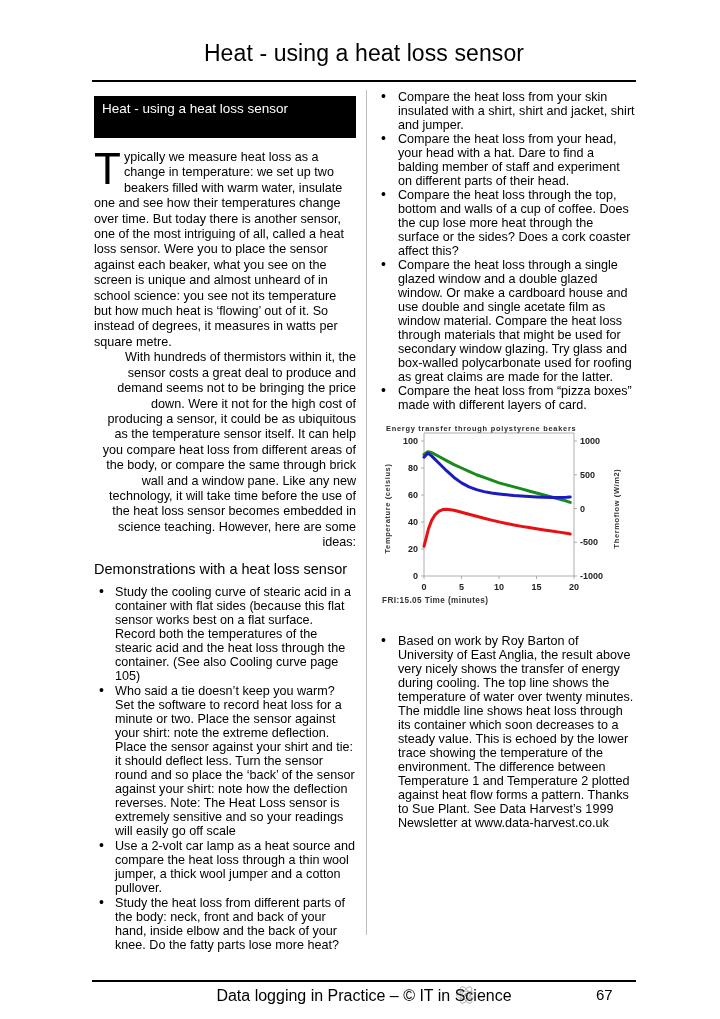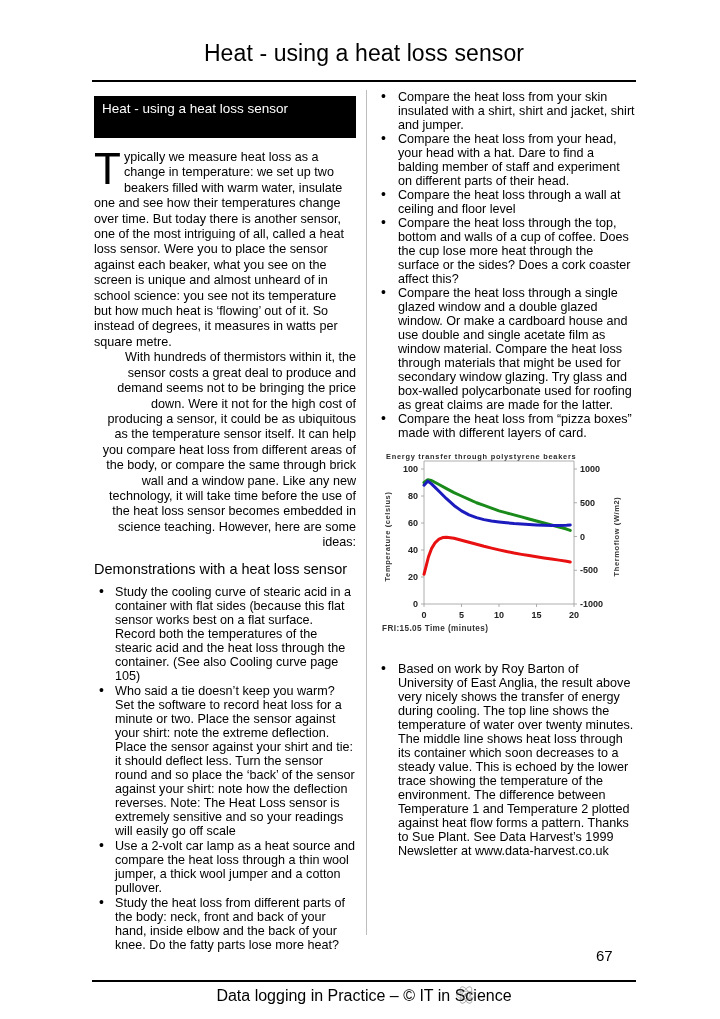--- a/index.html
+++ b/index.html
@@ -179,21 +179,21 @@
     position: absolute;
     left: 455px;
     top: 984px;
     width: 22px;
     height: 22px;
     opacity: 0.55;
   }
   .page-number {
     position: absolute;
     left: 596px;
-    top: 947px;
+    top: 986px;
     font-size: 15px;
   }
 </style>
 </head>
 <body>
 
 <div class="page">
 
   <div class="doc-title">Heat - using a heat loss sensor</div>
   <div class="title-rule"></div>
@@ -218,21 +218,20 @@
       <li><span>Use a 2-volt car lamp as a heat source and compare the heat loss through a thin wool jumper, a thick wool jumper and a cotton pullover.</span></li>
       <li><span>Study the heat loss from different parts of the body: neck, front and back of your hand, inside elbow and the back of your knee. Do the fatty parts lose more heat?</span></li>
     </ul>
   </div>
 
   <div class="col-right">
 
     <ul class="bullets right-list">
       <li><span>Compare the heat loss from your skin insulated with a shirt, shirt and jacket, shirt and jumper.</span></li>
       <li><span>Compare the heat loss from your head, your head with a hat. Dare to find a balding member of staff and experiment on different parts of their head.</span></li>
-      <li><span>Compare the heat loss through a wall at ceiling and floor level</span></li>
       <li><span>Compare the heat loss through the top, bottom and walls of a cup of coffee. Does the cup lose more heat through the surface or the sides? Does a cork coaster affect this?</span></li>
       <li><span>Compare the heat loss through a single glazed window and a double glazed window. Or make a cardboard house and use double and single acetate film as window material. Compare the heat loss through materials that might be used for secondary window glazing. Try glass and box-walled polycarbonate used for roofing as great claims are made for the latter.</span></li>
       <li><span>Compare the heat loss from “pizza boxes” made with different layers of card.</span></li>
     </ul>
 
     <div class="chart-wrap">
       <div class="chart-title">Energy transfer through polystyrene beakers</div>
       <svg class="chart-svg" id="chart-svg" width="258" height="200" viewBox="0 0 258 200">
           <line x1="48" y1="9" x2="48" y2="152" stroke="#999" stroke-width="0.8"></line>
           <line x1="198" y1="9" x2="198" y2="152" stroke="#999" stroke-width="0.8"></line>

